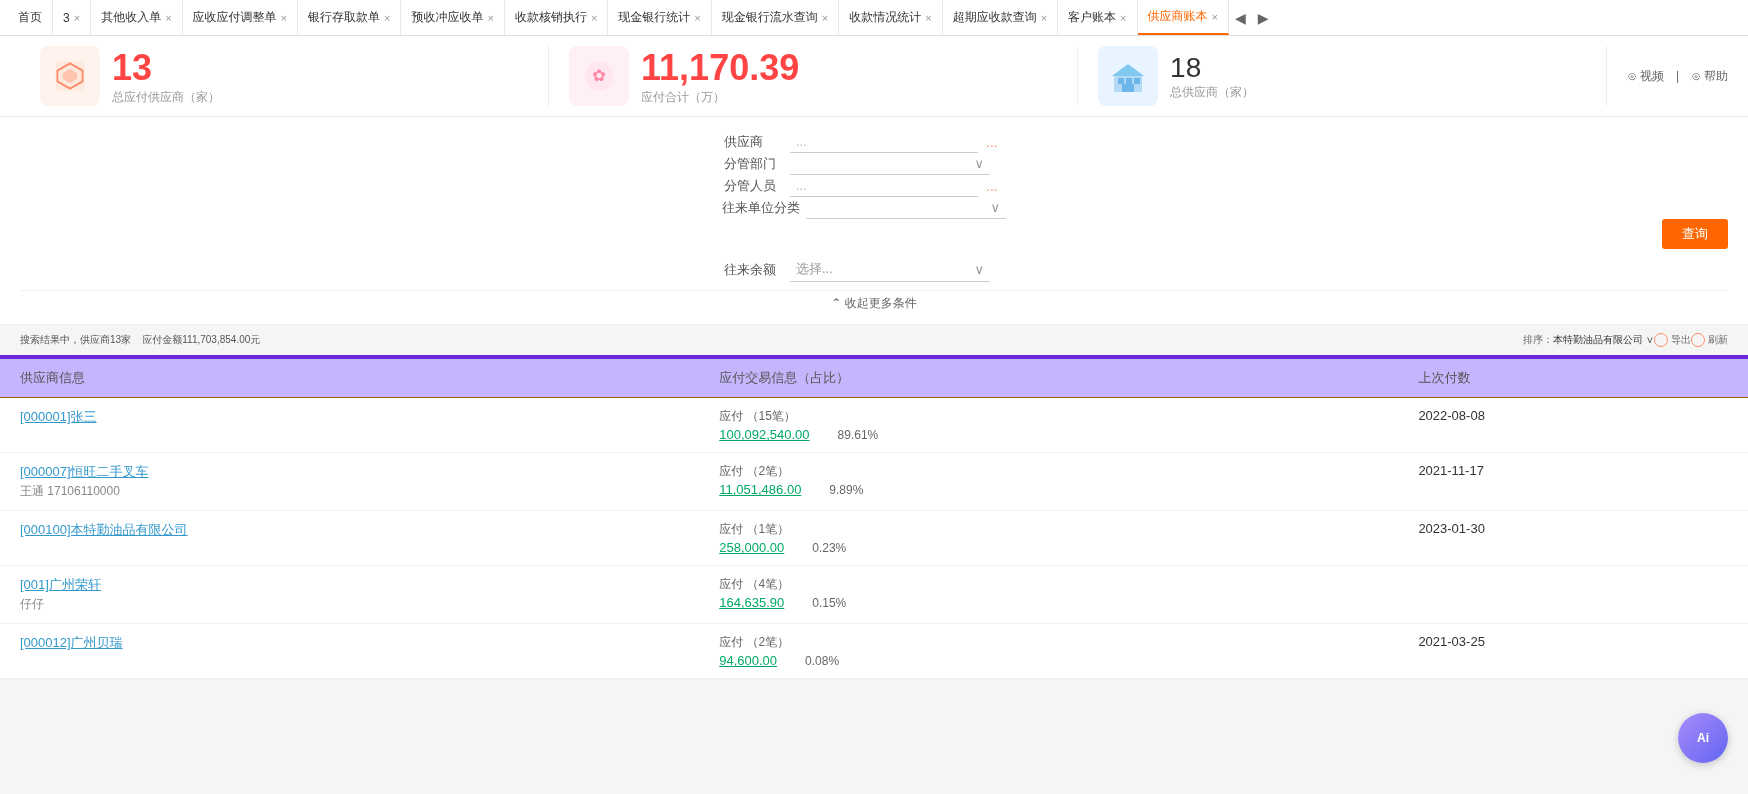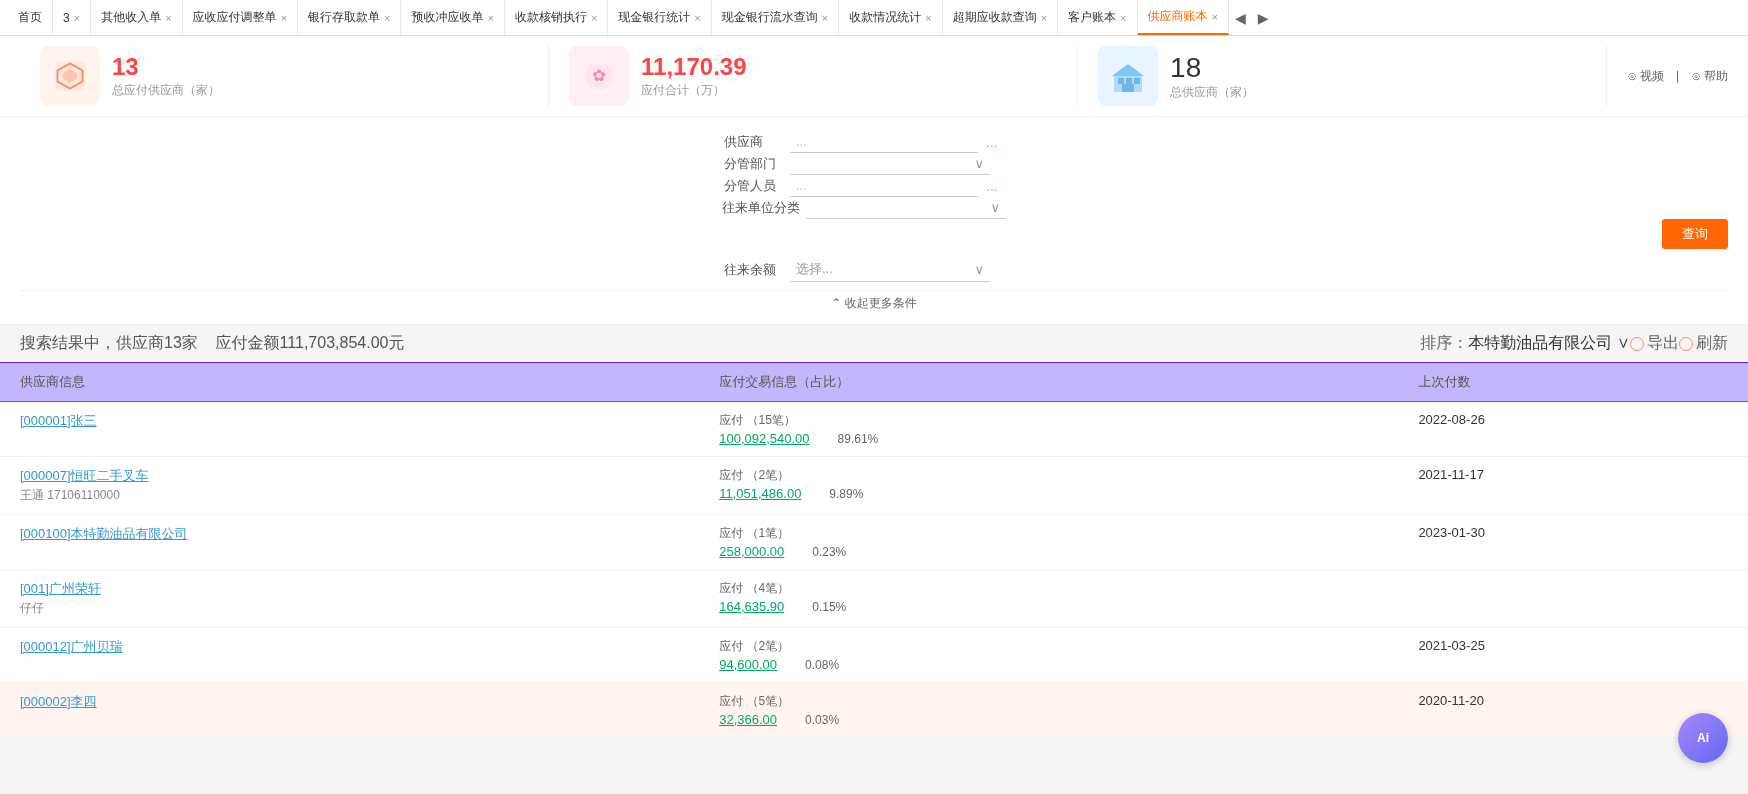--- a/index.html
+++ b/index.html
@@ -33,21 +33,21 @@
     }
     .summary-item:last-child { border-right: none; }
     .summary-icon {
       width: 60px; height: 60px; display: flex; align-items: center; justify-content: center;
       border-radius: 8px; font-size: 28px;
     }
     .icon-orange { background: #fff3ee; color: #ff8c69; }
     .icon-pink { background: #fff0f5; color: #ff85a0; }
     .icon-blue { background: #e8f4ff; color: #6bb5e8; }
     .summary-text {}
-    .summary-number { font-size: 24px; font-weight: bold; color: #ff4444; line-height: 1.2; }
+    .summary-number { font-size: 36px; font-weight: bold; color: #ff4444; line-height: 1.2; }
     .summary-label { font-size: 12px; color: #999; }
     .summary-right-links {
       display: flex; align-items: center; gap: 12px; font-size: 12px; color: #666; padding-left: 20px;
     }
     .summary-right-links span { cursor: pointer; color: #666; }
 
     
     .filter-area {
       background: #fff; padding: 14px 20px 8px; border-bottom: 1px solid #eee;
     }
@@ -76,22 +76,22 @@
     .collapse-row {
       display: flex; justify-content: center; padding: 4px 0;
       font-size: 12px; color: #666; cursor: pointer; border-top: 1px solid #f0f0f0;
       margin-top: 4px;
     }
     .collapse-row span { display: flex; align-items: center; gap: 4px; }
 
     
     .result-bar {
       display: flex; justify-content: space-between;
-      background: #f5f5f5; padding: 8px 20px; border-bottom: 1px solid #6d28d9;
-      font-size: 16px; color: #555;
+      background: #f5f5f5; padding: 8px 20px; border-bottom: 4px solid #6d28d9;
+      font-size: 10px; color: #555;
     }
     .result-bar-right { display: flex; align-items: center; }
     .sort-label { color: #666; }
     .sort-select { color: #333; cursor: pointer; }
     .action-btn { cursor: pointer; color: #666; display: flex; align-items: center; gap: 3px; }
     .circle-icon { width: 14px; height: 14px; border-radius: 50%; border: 1.5px solid #ff8c69; display: inline-block; }
 
     
     .table-container { background: #fff; overflow: auto; }
     .data-table { width: 100%; border-collapse: collapse; }
@@ -293,21 +293,21 @@
     <tbody id="table-body">
     <tr>
           <td><a class="supplier-link" href="#">[000001]张三</a></td>
           <td>
             <div class="amount-label">应付 （15笔）</div>
             <div class="tx-row">
               <a class="amount-value" href="#">100,092,540.00</a>
               <span class="percentage">89.61%</span>
             </div>
           </td>
-          <td class="date-text">2022-08-26</td>
+          <td class="date-text">2022-08-08</td>
         </tr>
         <tr>
           <td><a class="supplier-link" href="#">[000007]恒旺二手叉车</a><div class="sub-text">王通  17106110000</div></td>
           <td>
             <div class="amount-label">应付 （2笔）</div>
             <div class="tx-row">
               <a class="amount-value" href="#">11,051,486.00</a>
               <span class="percentage">9.89%</span>
             </div>
           </td>
@@ -339,28 +339,17 @@
           <td><a class="supplier-link" href="#">[000012]广州贝瑞</a></td>
           <td>
             <div class="amount-label">应付 （2笔）</div>
             <div class="tx-row">
               <a class="amount-value" href="#">94,600.00</a>
               <span class="percentage">0.08%</span>
             </div>
           </td>
           <td class="date-text">2021-03-25</td>
         </tr>
-        <tr class="highlighted">
-          <td><a class="supplier-link" href="#">[000002]李四</a></td>
-          <td>
-            <div class="amount-label">应付 （5笔）</div>
-            <div class="tx-row">
-              <a class="amount-value" href="#">32,366.00</a>
-              <span class="percentage">0.03%</span>
-            </div>
-          </td>
-          <td class="date-text">2020-11-20</td>
-        </tr>
       </tbody>
   </table>
 </div>
 
 <div style="position:fixed; bottom:31px; right:20px; width:50px; height:50px; background: linear-gradient(135deg, #a78bfa, #6366f1); border-radius:50%; display:flex; align-items:center; justify-content:center; color:#fff; font-size:12px; font-weight:bold; cursor:pointer; box-shadow: 0 2px 8px rgba(0,0,0,0.2);">Ai</div>
 
 </body></html>

